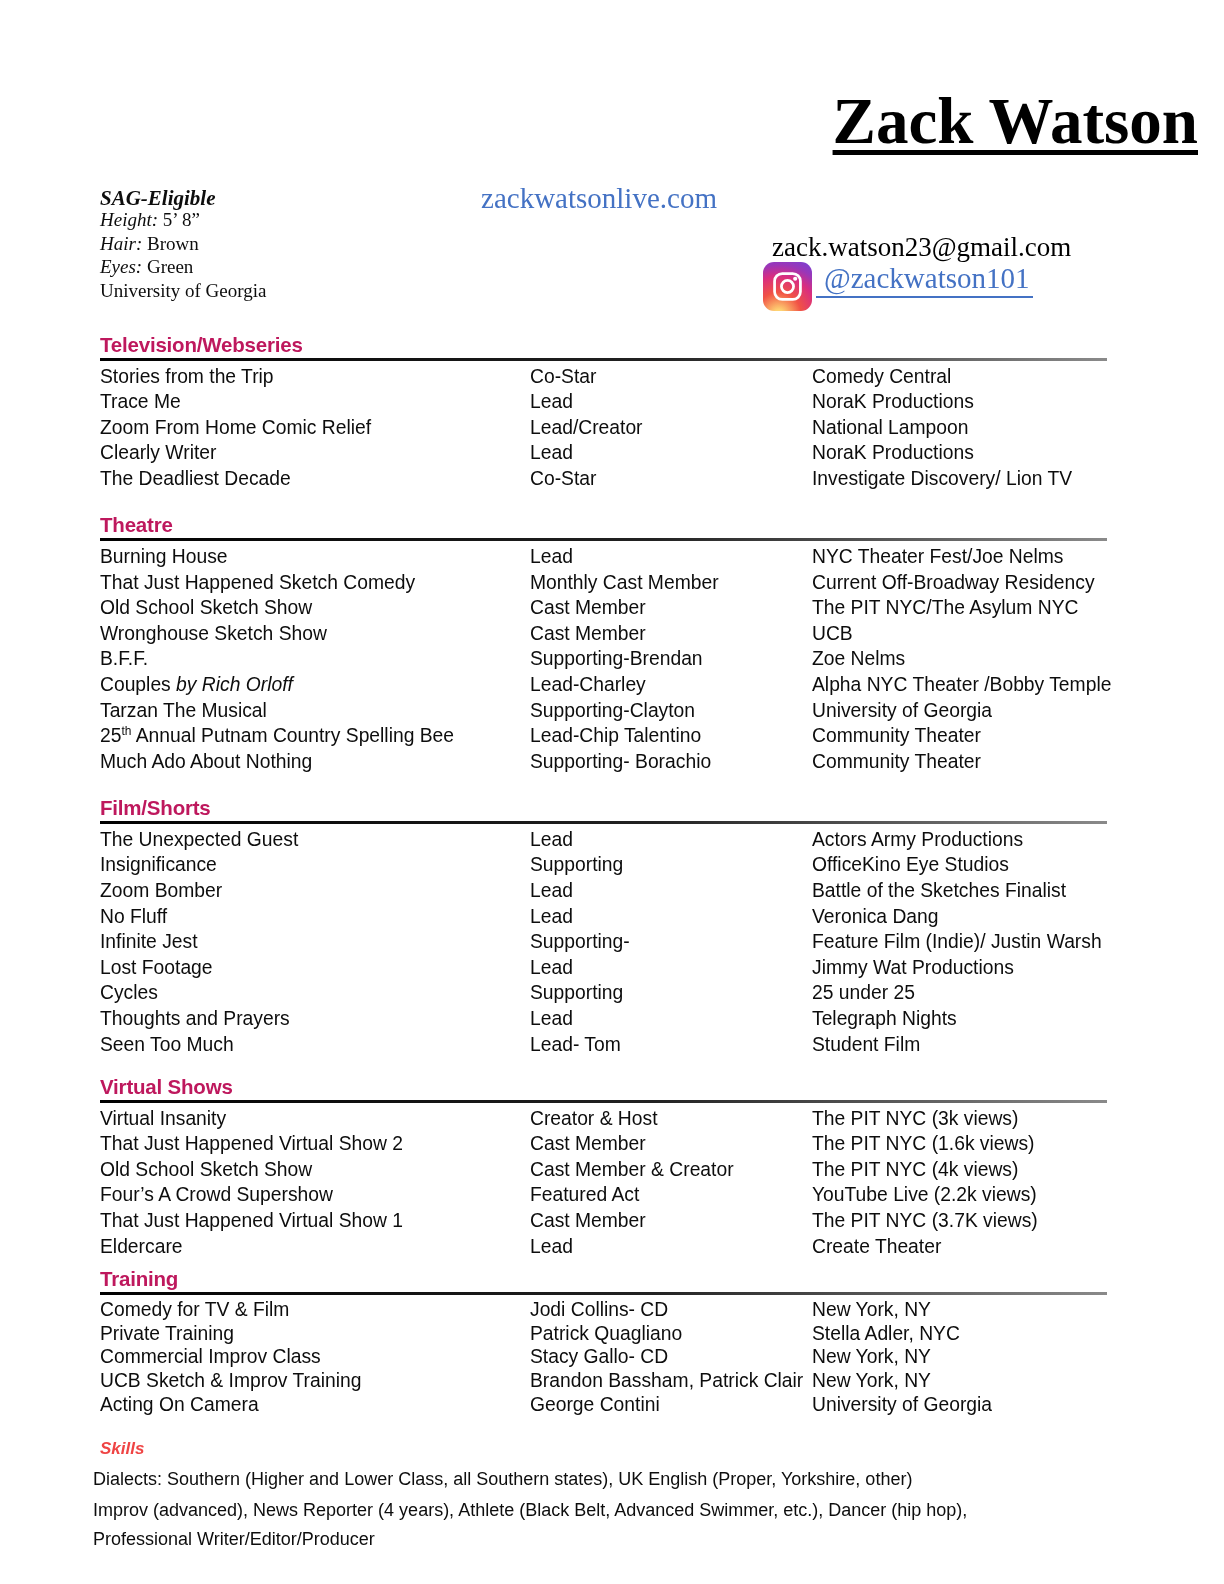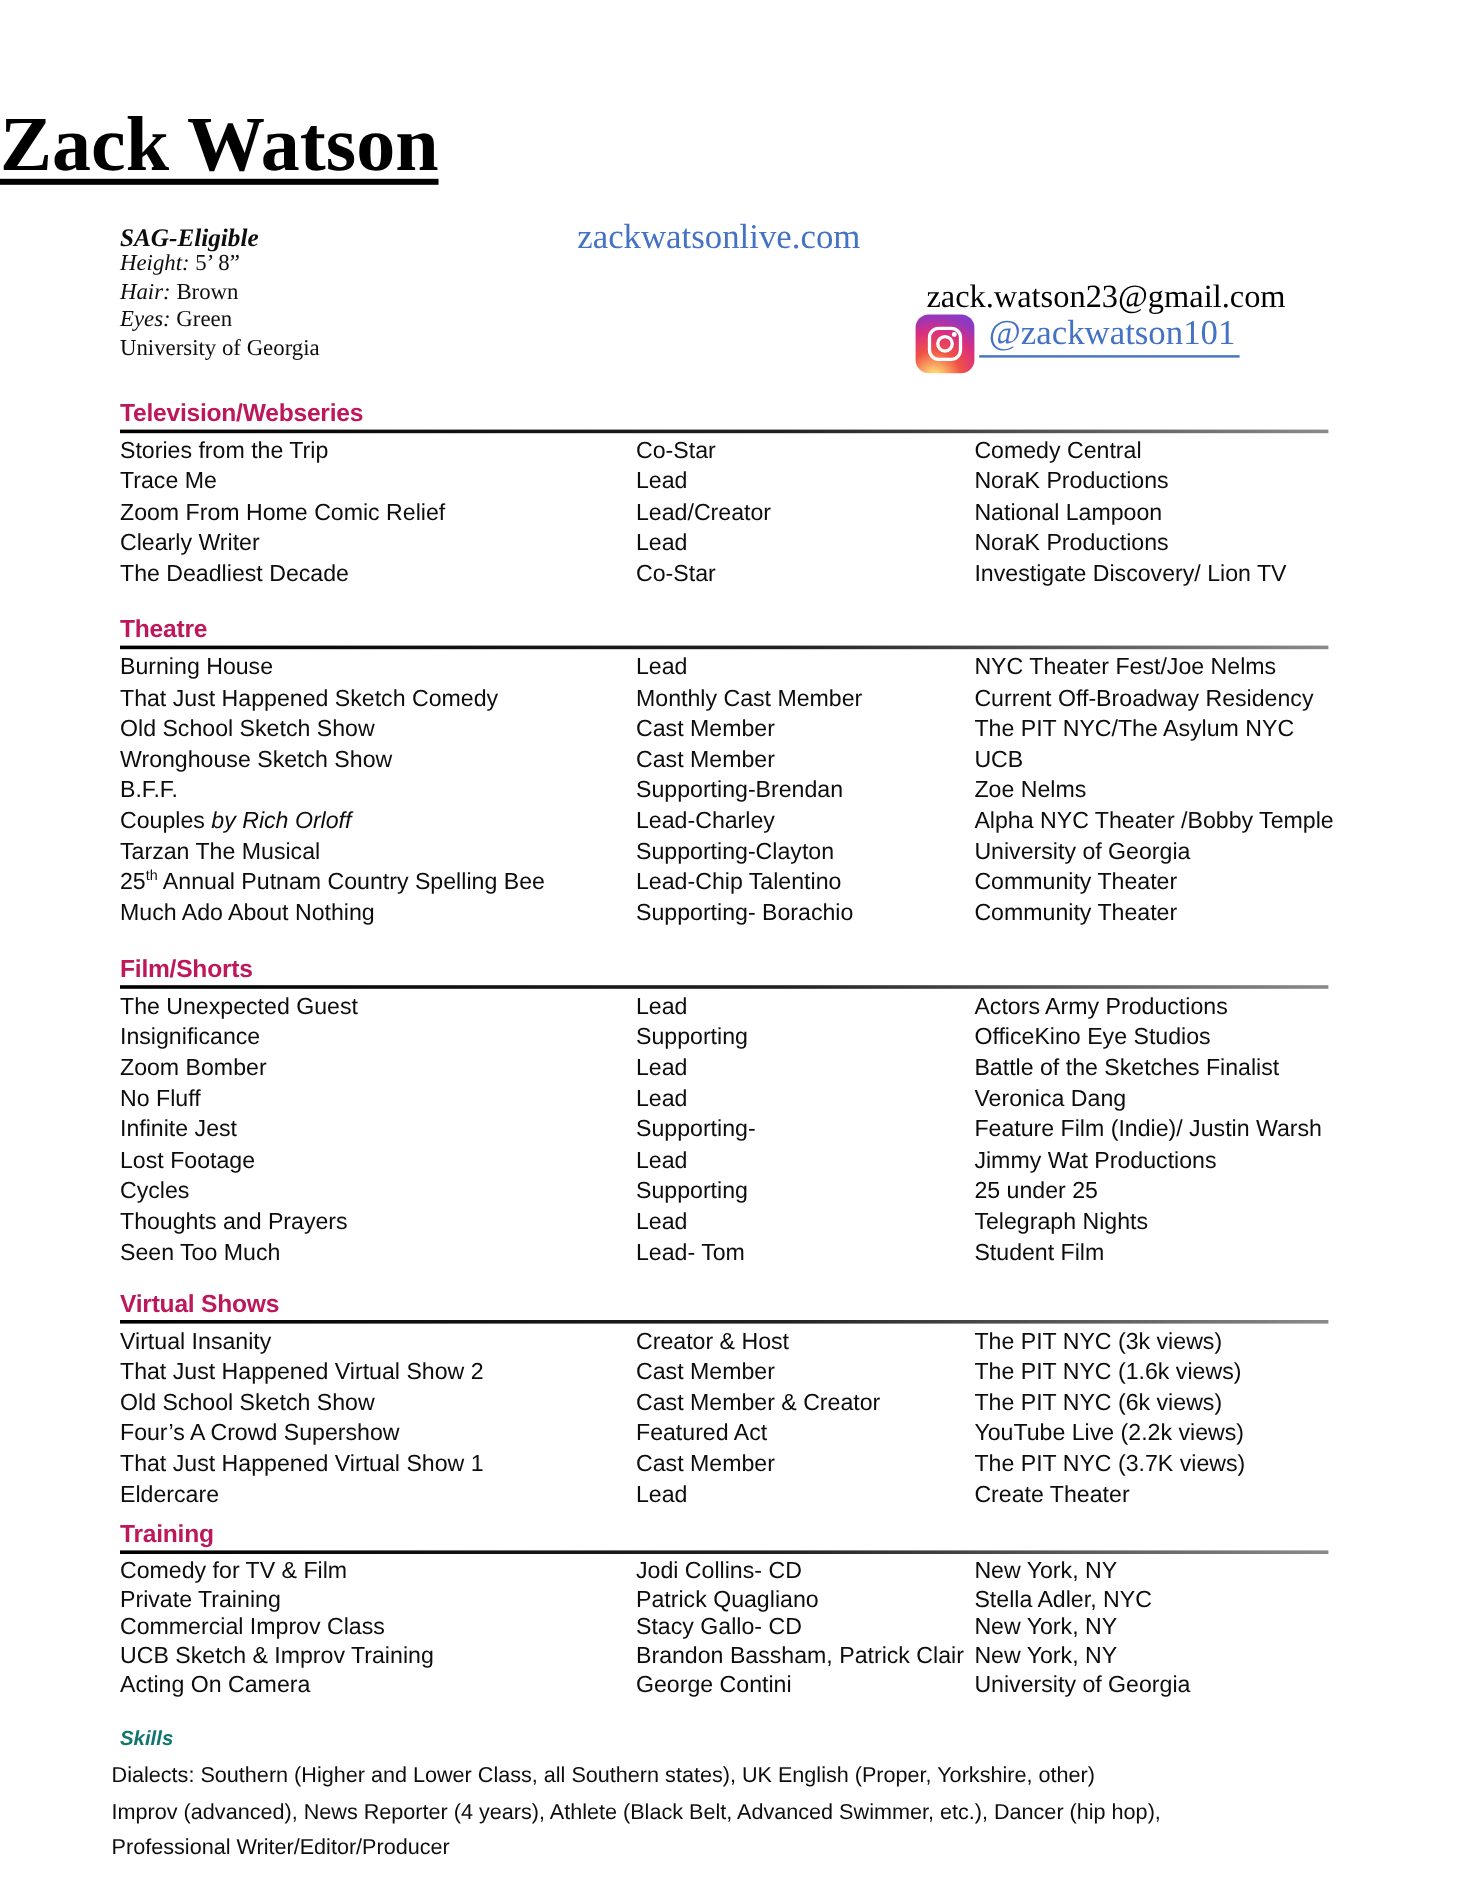--- a/index.html
+++ b/index.html
@@ -10,21 +10,21 @@
     background: #ffffff;
     color: #0d0d0d;
     font-family: "Liberation Sans", sans-serif;
     overflow: hidden;
   }
 
   
   .header { position: relative; height: 333px; }
   .name {
     position: absolute; left: 0; right: 26px; top: 86px;
-    margin: 0; text-align: left;
+    margin: 0; text-align: right;
     font-family: "Liberation Serif", serif;
     font-size: 65px; font-weight: 700; line-height: 1.1;
     color: #000;
     text-decoration: underline;
     text-decoration-thickness: 5px;
     text-underline-offset: 7px;
   }
   .sag {
     position: absolute; left: 100px; top: 186px;
     font-family: "Liberation Serif", serif;
@@ -91,21 +91,21 @@
     white-space: nowrap;
   }
   .section-4 .row { line-height: 23.8px; }
   .cell sup { font-size: 0.62em; line-height: 0; }
 
   
   .skills { margin: 22px 0 0 93px; }
   .skills-title {
     margin: 0 0 0 7px;
     font-style: italic; font-weight: 700; font-size: 17px; line-height: 20px;
-    color: #0f766e;
+    color: #ef4444;
   }
   .skills p { margin: 6px 0 0 0; font-size: 18px; line-height: 29px; max-width: 930px; }
   .skills p + p { margin-top: 2px; }
 </style>
 </head>
 <body>
 
 <div class="page">
 
   <header class="header">
@@ -289,21 +289,21 @@
             <div class="cell c2">The PIT NYC (3k views)</div>
           </div>
           <div class="row">
             <div class="cell c0">That Just Happened Virtual Show 2</div>
             <div class="cell c1">Cast Member</div>
             <div class="cell c2">The PIT NYC (1.6k views)</div>
           </div>
           <div class="row">
             <div class="cell c0">Old School Sketch Show</div>
             <div class="cell c1">Cast Member &amp; Creator</div>
-            <div class="cell c2">The PIT NYC (6k views)</div>
+            <div class="cell c2">The PIT NYC (4k views)</div>
           </div>
           <div class="row">
             <div class="cell c0">Four’s A Crowd Supershow</div>
             <div class="cell c1">Featured Act</div>
             <div class="cell c2">YouTube Live (2.2k views)</div>
           </div>
           <div class="row">
             <div class="cell c0">That Just Happened Virtual Show 1</div>
             <div class="cell c1">Cast Member</div>
             <div class="cell c2">The PIT NYC (3.7K views)</div>

